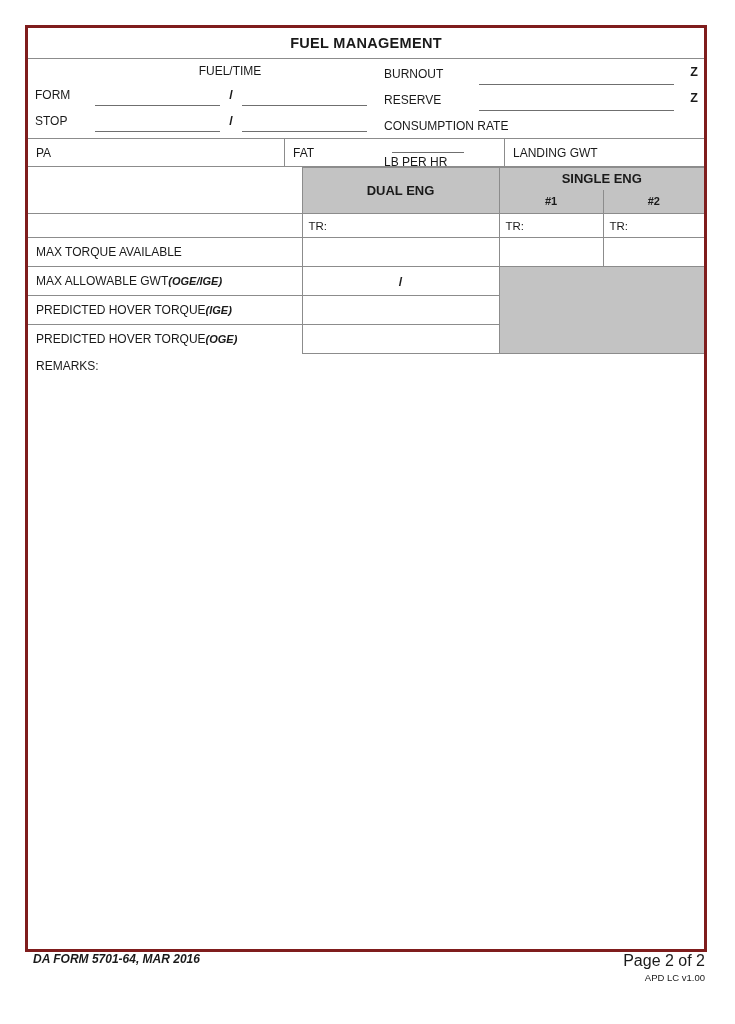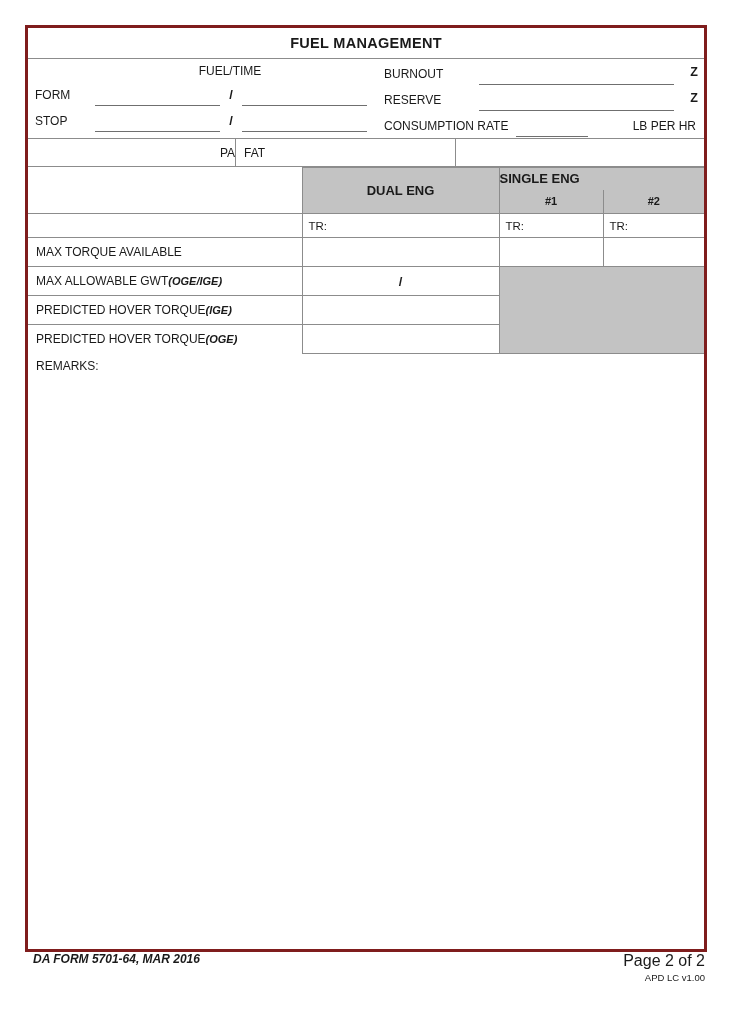--- a/index.html
+++ b/index.html
@@ -107,21 +107,21 @@
   }
   .fr-row {
     position: absolute;
     left: 8px;
     right: 6px;
     display: flex;
     align-items: flex-start;
   }
   .fr-row.b1 { top: 6px; }
   .fr-row.b2 { top: 32px; }
-  .fr-row.b3 { top: 58px; }
+  .fr-row.b3 { top: 58px; flex-direction: column; }
   .fr-label {
     font-size: 12px;
     flex: none;
     padding-top: 2px;
   }
   .fr-suffix {
     font-size: 12px;
     flex: none;
     text-align: right;
     padding-top: 2px;
@@ -151,21 +151,21 @@
     display: flex;
     box-sizing: border-box;
   }
   #pa-row .cell {
     display: flex;
     align-items: center;
     font-size: 12px;
     padding-left: 8px;
     box-sizing: border-box;
   }
-  #pa-cell { width: 208px; justify-content: flex-end; }
+  #pa-cell { width: 257px; }
   #fat-cell { width: 220px; }
   #gwt-cell { flex: 1; }
 
   
   #eng-table {
     width: 100%;
     border-collapse: collapse;
     table-layout: fixed;
   }
   #eng-table td {
@@ -180,20 +180,21 @@
   #eng-table td.noright { border-right: none; }
 
   .hdr-gray {
     background: #c3c3c3;
     text-align: center;
     font-weight: bold;
     font-size: 13px;
   }
   .single-eng-top {
     background: #c3c3c3;
+    text-align: center;
     font-weight: bold;
     font-size: 13px;
     height: 22px;
     border-bottom: none !important;
   }
   .eng-num {
     background: #c3c3c3;
     text-align: center;
     font-weight: bold;
     font-size: 11px;
@@ -315,20 +316,23 @@
     </div>
   </div>
 
 
   <div id="pa-row" class="hline">
     <div id="pa-cell" class="cell vline">
       <span>PA</span>
     </div>
     <div id="fat-cell" class="cell vline">
       <span>FAT</span>
+    </div>
+    <div id="gwt-cell" class="cell">
+      <span>LANDING GWT</span>
     </div>
   </div>
 
   <table id="eng-table">
     <colgroup>
       <col style="width:274px;">
       <col style="width:197px;">
       <col style="width:104px;">
       <col style="width:101px;">
     </colgroup>

